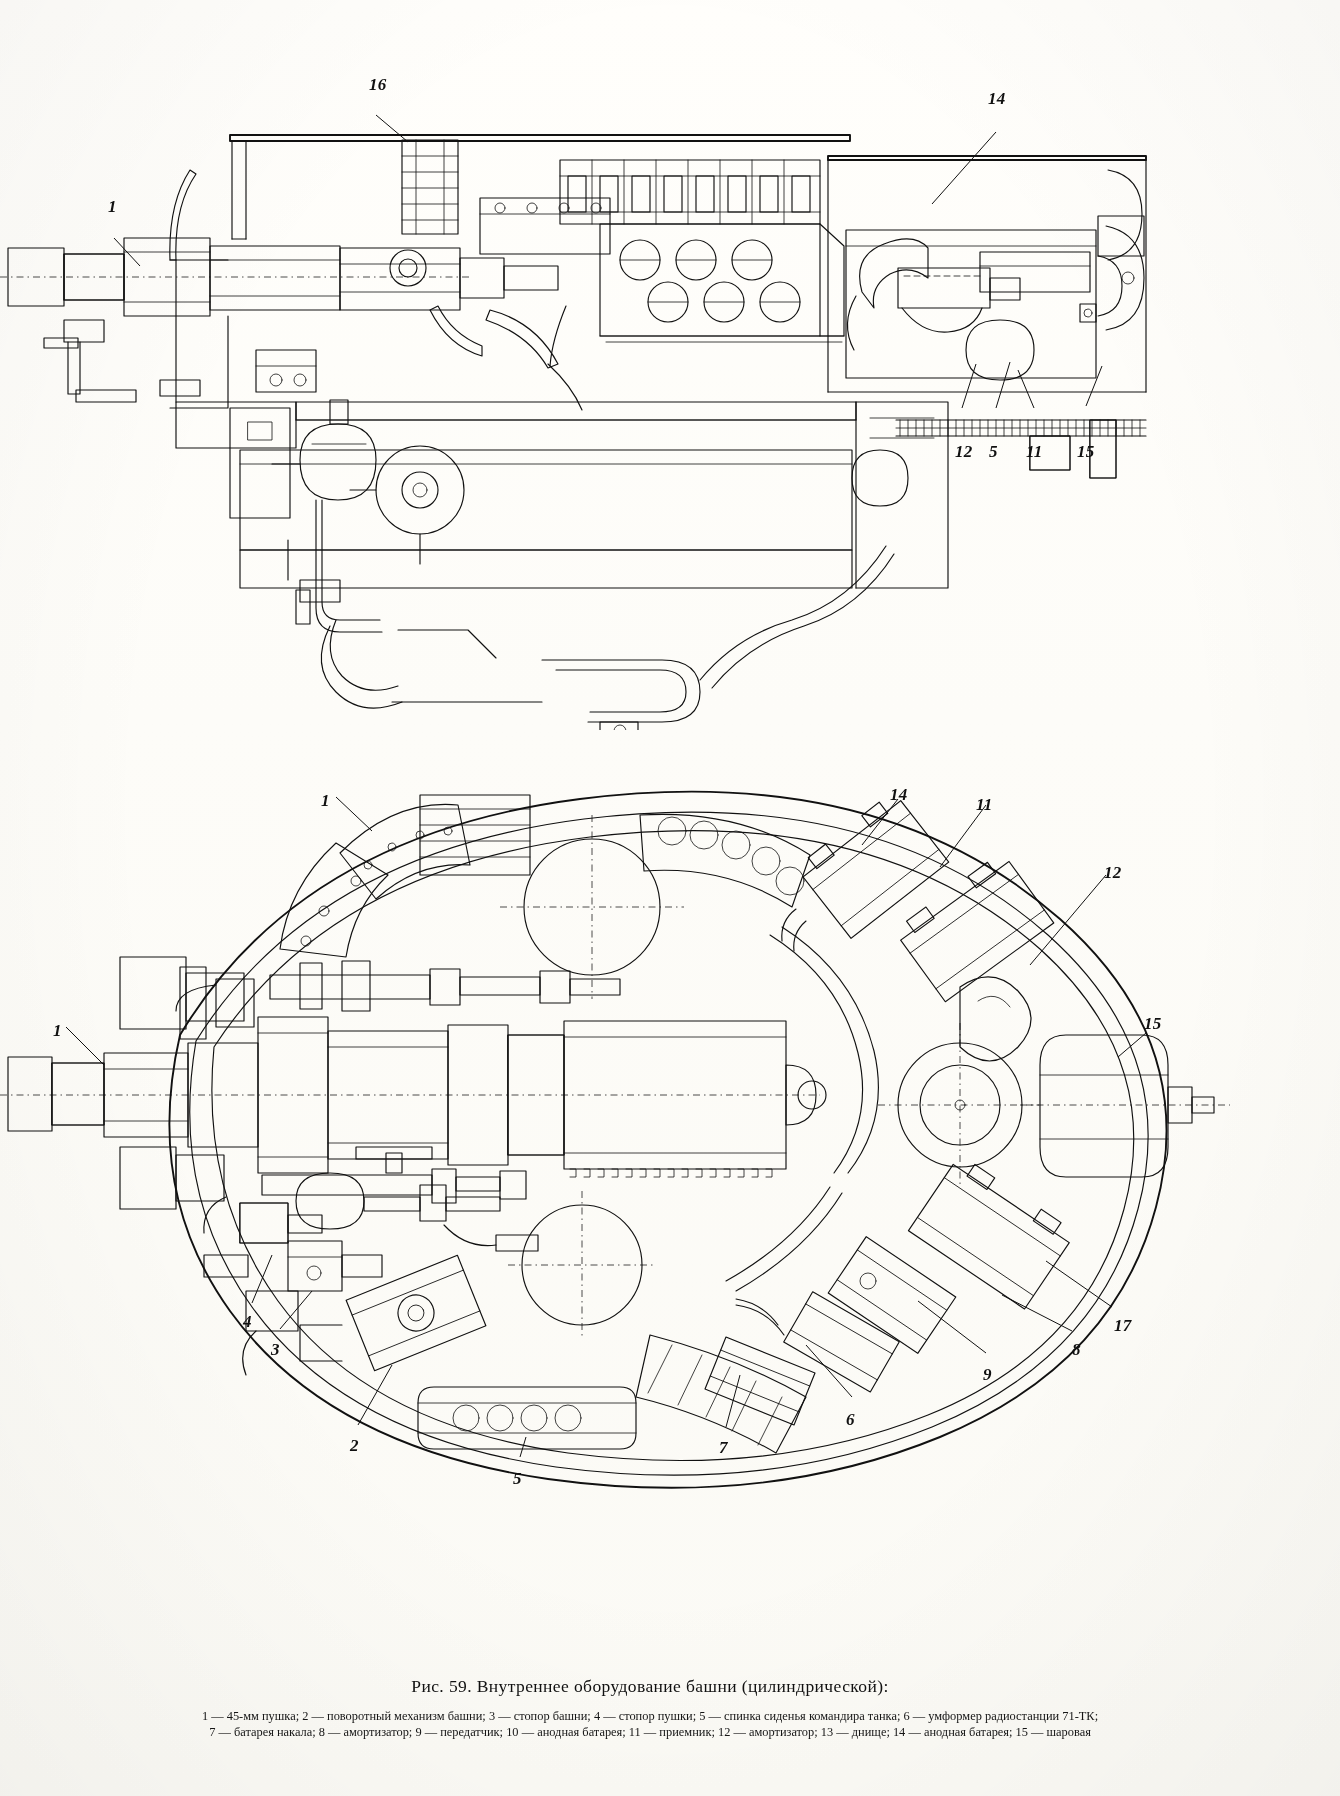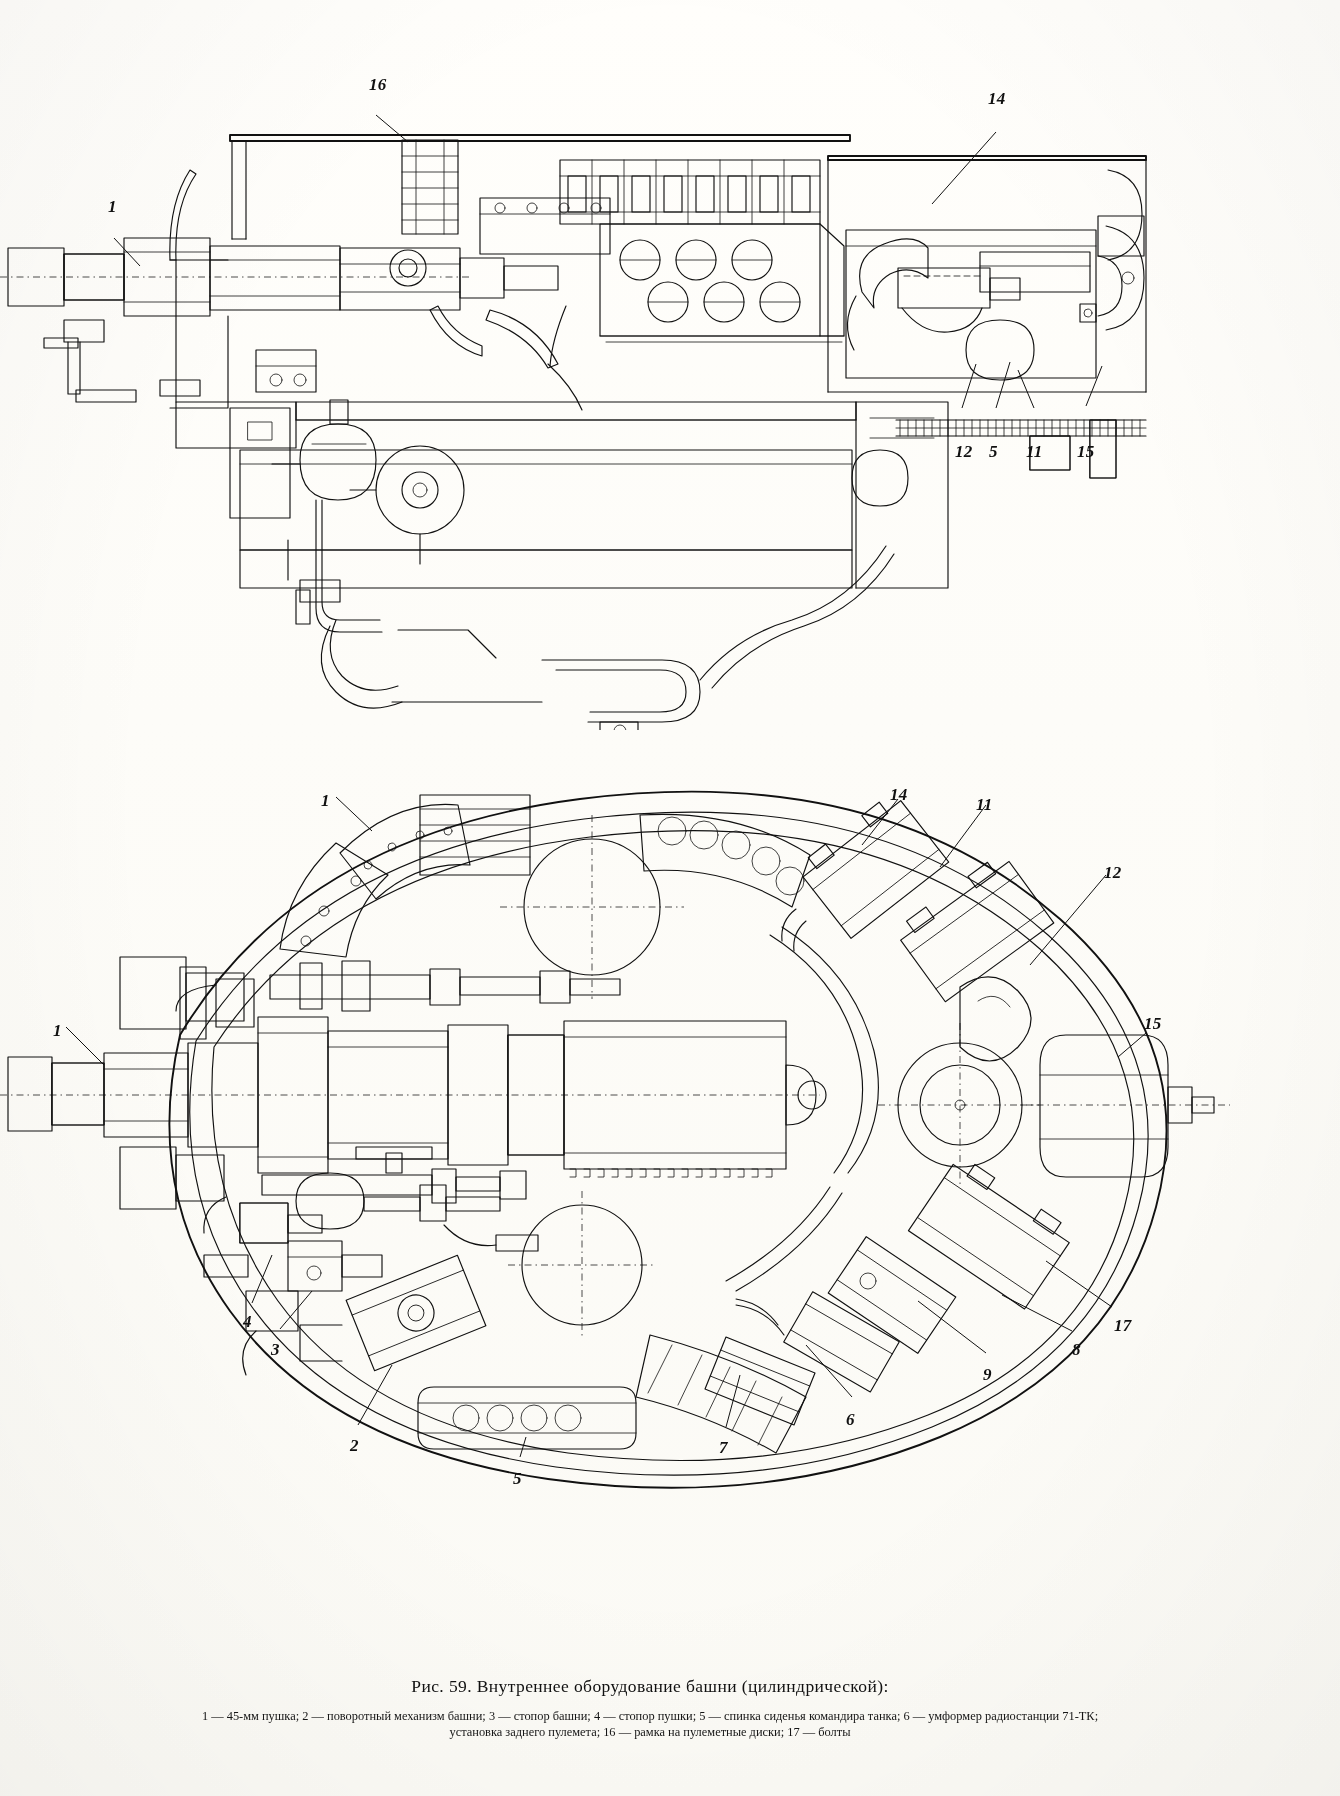--- a/index.html
+++ b/index.html
@@ -586,16 +586,16 @@
     <span class="num" style="left:513px;top:1470px;">5</span>
     <span class="num" style="left:350px;top:1437px;">2</span>
     <span class="num" style="left:271px;top:1341px;">3</span>
     <span class="num" style="left:243px;top:1313px;">4</span>
   </div>
 
   <div id="caption">
     <div id="cap-title">Рис. 59. Внутреннее оборудование  башни  (цилиндрической):</div>
     <div id="cap-body">
       <span class="l">1 — 45-мм пушка; 2 — поворотный механизм башни; 3 — стопор башни; 4 — стопор пушки; 5 — спинка сиденья командира танка; 6 — умформер радиостанции 71-ТК;</span>
-      <span class="l">установка заднего пулемета; 16 — рамка на пулеметные  диски; 17 — болты</span>
+      <span class="l">7 — батарея накала; 8 — амортизатор; 9 — передатчик;  10 — анодная батарея;  11 — приемник;  12 — амортизатор;  13 — днище; 14 — анодная батарея;  15 — шаровая</span>
     </div>
   </div>
 </div>
 
 </body></html>

